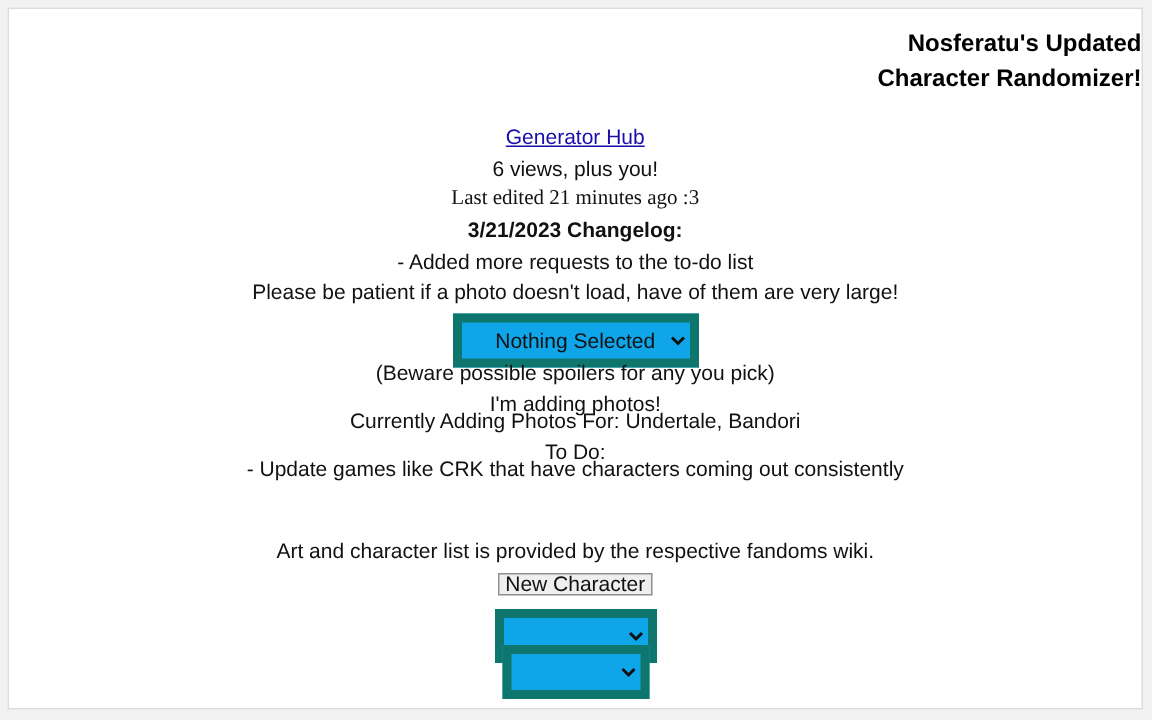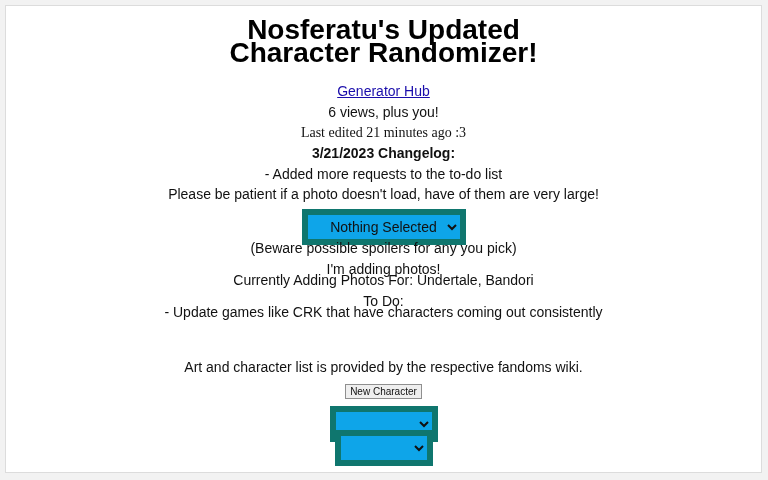--- a/index.html
+++ b/index.html
@@ -16,41 +16,42 @@
       width: 757px; height: 468px;
       background: #ffffff;
       border: 1px solid #dcdcdc;
       box-sizing: border-box;
       text-align: center;
       color: #111;
     }
     h1 {
       margin: 0;
       position: absolute; left: 0; right: 0; top: 12px;
-      font-size: 28px; font-weight: bold; line-height: 23px;
+      font-size: 16px; font-weight: bold; line-height: 23px;
       color: #000;
+      text-align: right;
     }
     .line { position: absolute; left: 0; right: 0; font-size: 14px; line-height: 11px; }
     a.hub { color: #1a0dab; text-decoration: underline; }
     b { font-weight: bold; }
     select.sel {
       font-family: "Liberation Sans", sans-serif;
       font-size: 10px;
       height: 13px;
       padding: 12px 2px;
       border: 6px solid #0f766e;
       background: #0ea5e9;
       color: #111;
       border-radius: 0;
       box-sizing: border-box;
       line-height: 11px;
     }
     button.btn {
       font-family: "Liberation Sans", sans-serif;
-      font-size: 10px;
+      font-size: 14px;
       height: 15px;
       padding: 0 4px;
       border: 1px solid #8f8f8f;
       background: #efefef;
       color: #111;
       line-height: 13px;
       border-radius: 0;
     }
     .wrap { position: absolute; left: 0; right: 0; text-align: center; }
     .todo { width: 400px; margin: 0 auto; }

